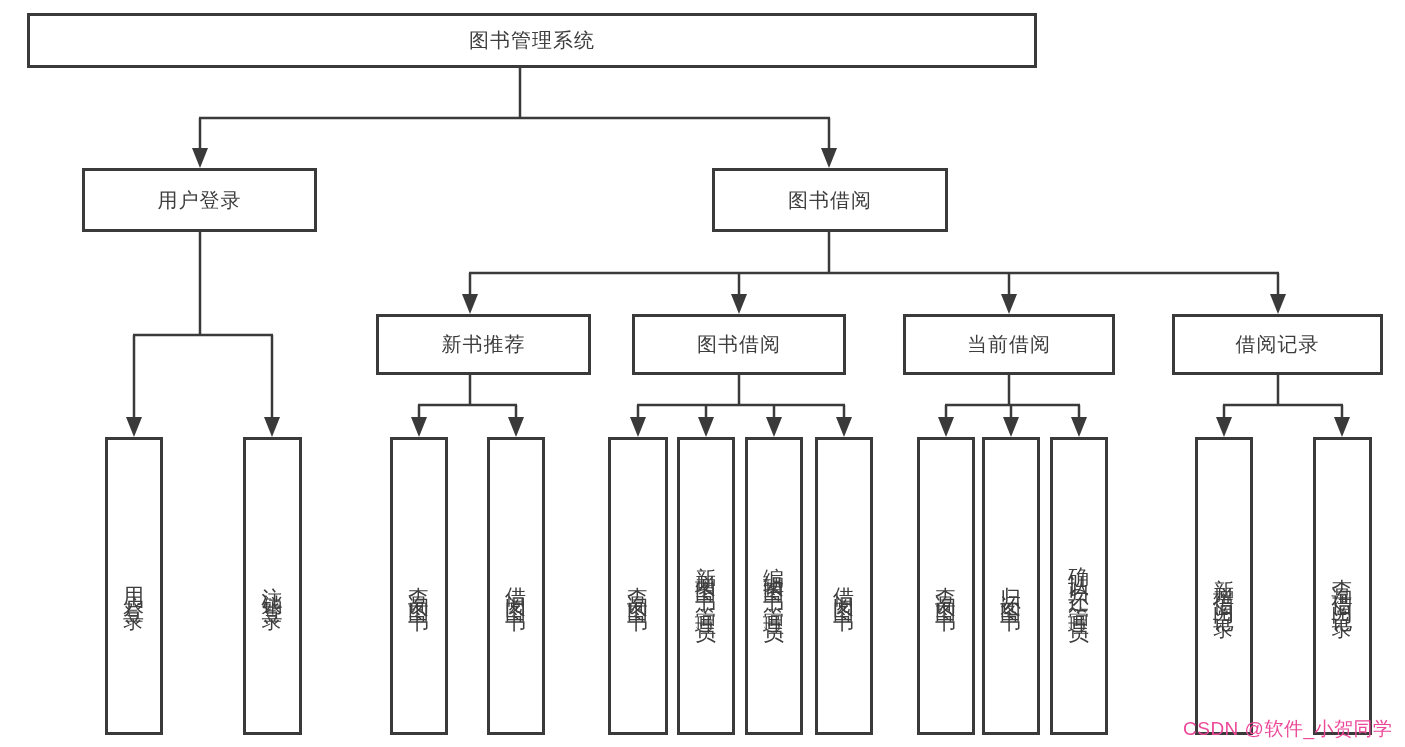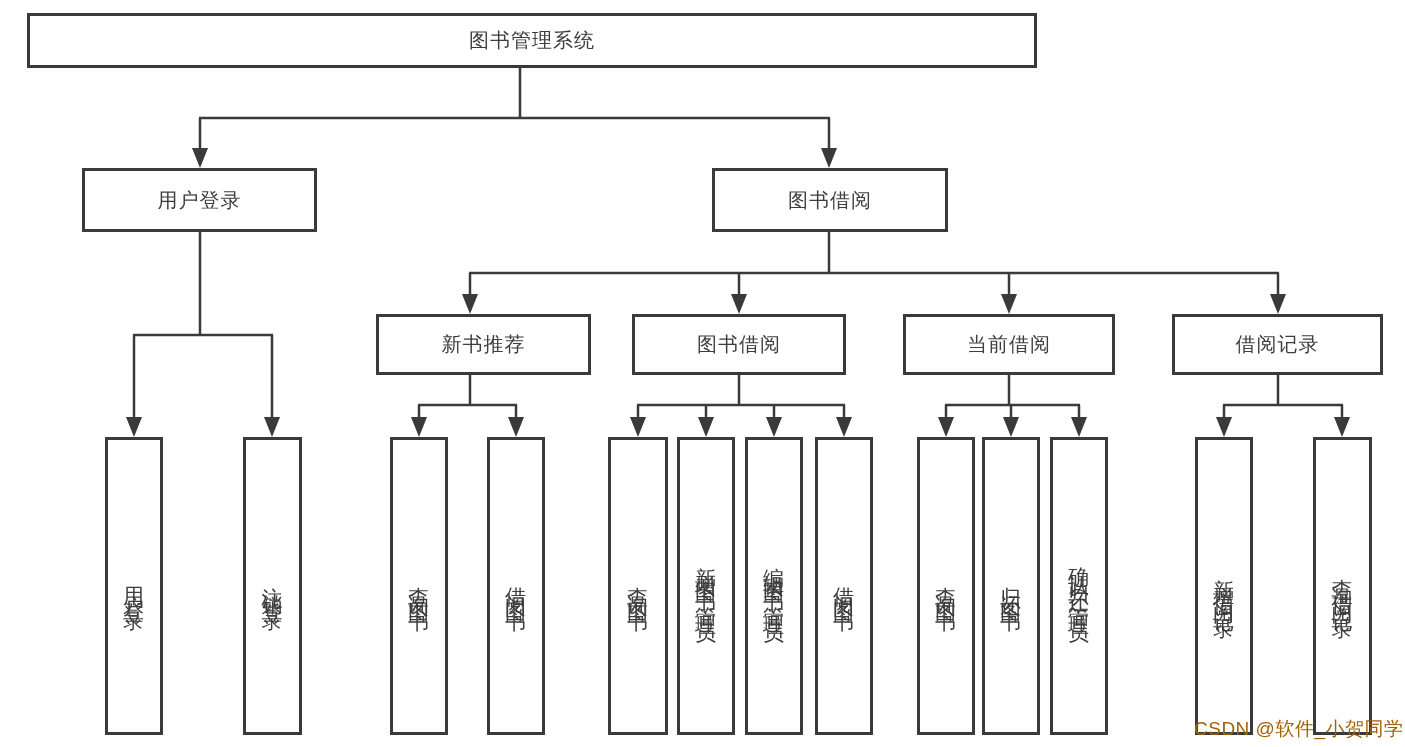--- a/index.html
+++ b/index.html
@@ -31,25 +31,24 @@
     text-orientation: mixed;
     font-size: 21px;
     letter-spacing: 8px;
     line-height: 1;
   }
   .watermark {
     position: absolute;
     left: 1183px;
     top: 716px;
     font-size: 19px;
-    color: #a16207;
+    color: #ec4899;
     letter-spacing: 0.5px;
     z-index: 2;
     white-space: nowrap;
-    margin-left: 11px;
   }
 </style>
 </head>
 <body>
 
 <div class="stage">
 
   <svg class="wires" width="1405" height="747">
 
     <g>

